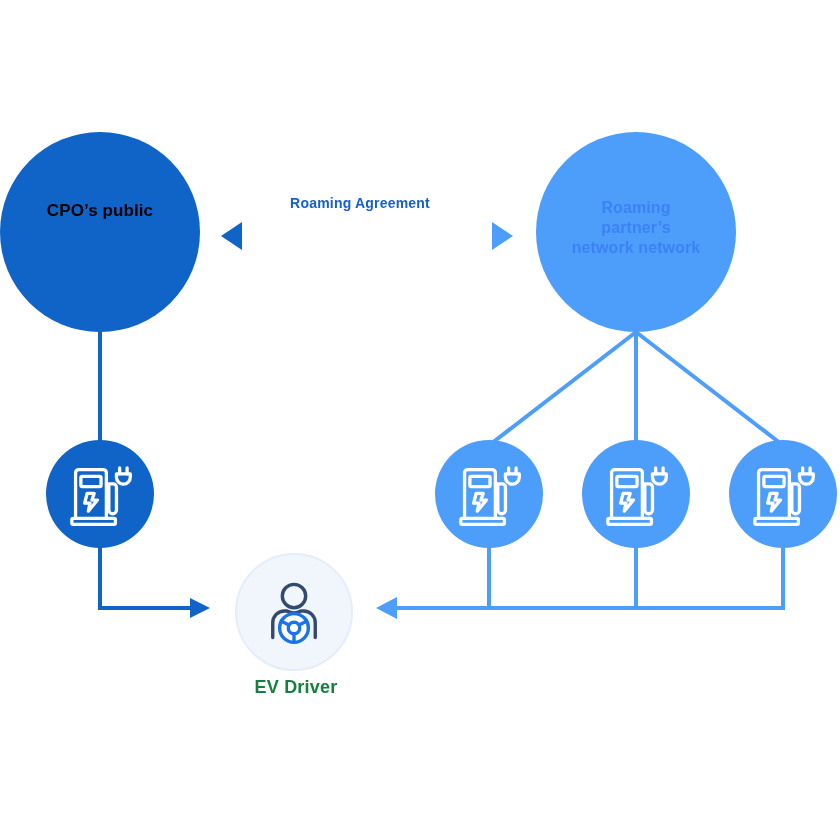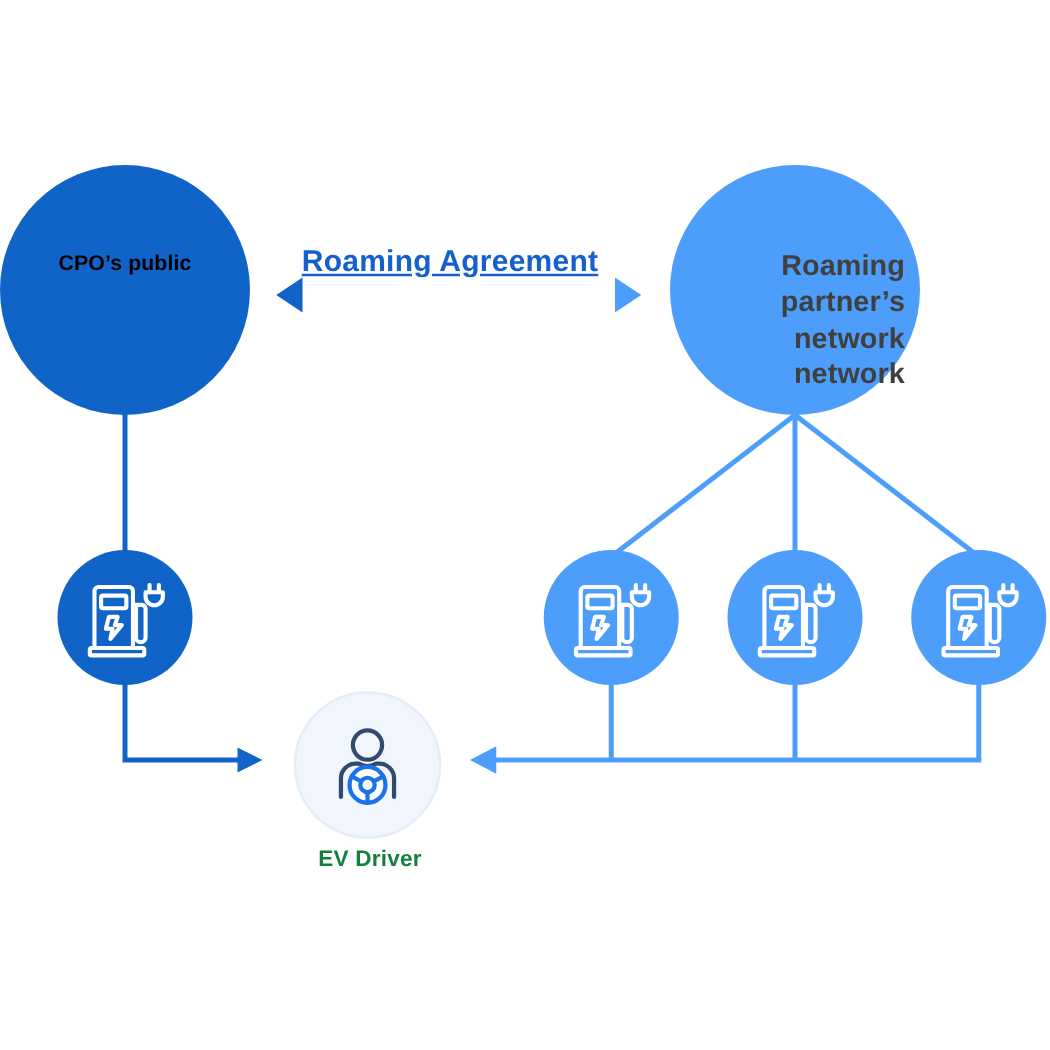--- a/index.html
+++ b/index.html
@@ -19,25 +19,25 @@
     line-height:1.25;
     pointer-events:none;
     -webkit-font-smoothing:antialiased;
   }
   #cpo-label{
     left:10px;top:200px;width:180px;
     color:#000000;font-size:17px;letter-spacing:.1px;
   }
   #partner-label{
     left:548px;top:198px;width:176px;
-    color:#404040;font-size:23px;letter-spacing:.1px;text-align:right;
+    color:#3b82f6;font-size:16px;letter-spacing:.1px;
   }
   #agreement-label{
     left:200px;top:195px;width:320px;
-    color:#1560CE;font-size:24px;letter-spacing:.2px;text-decoration:underline;
+    color:#1560CE;font-size:14px;letter-spacing:.2px;
   }
   #driver-label{
     left:208px;top:676px;width:176px;
     color:#15803d;font-size:18px;letter-spacing:.2px;
   }
 </style>
 </head>
 <body>
 
 <div id="stage">

